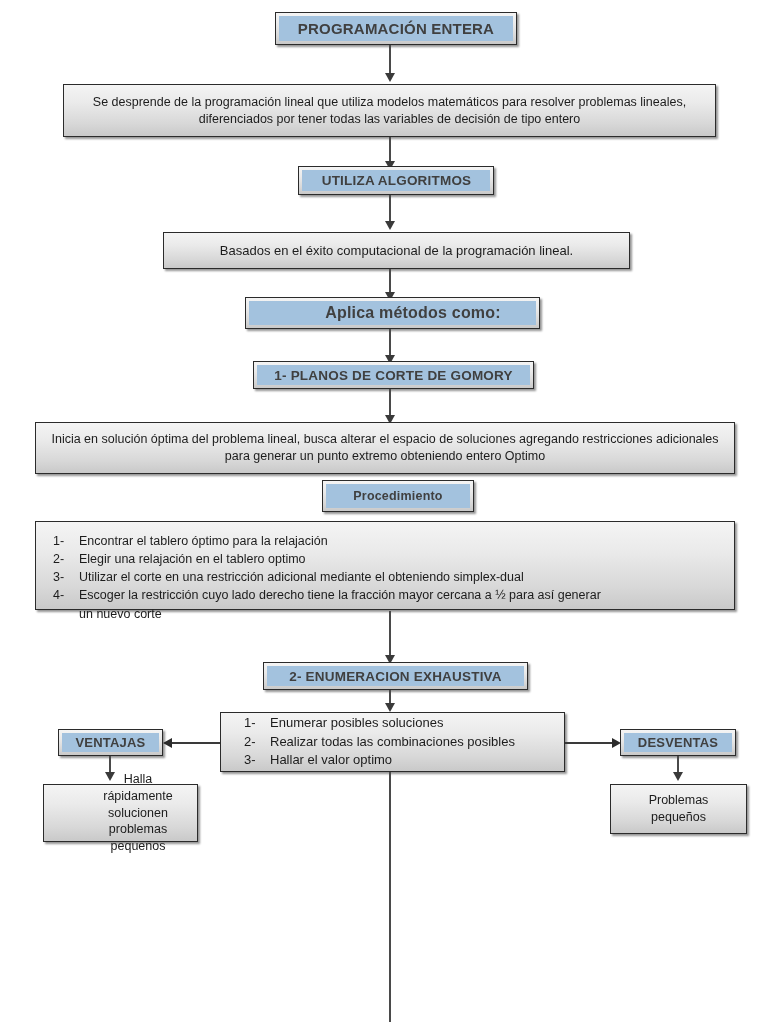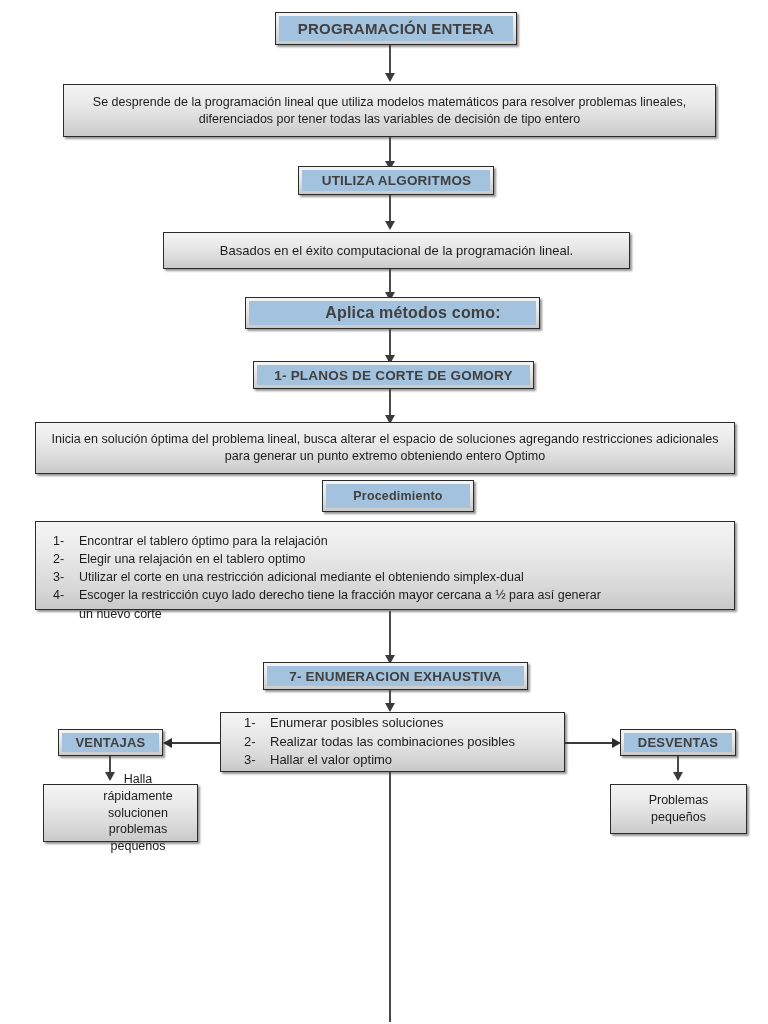--- a/index.html
+++ b/index.html
@@ -189,21 +189,21 @@
       <span class="list-txt">Escoger la restricción cuyo lado derecho tiene la fracción mayor cercana a ½ para así generar</span>
     </div>
     <div class="list-cont">un nuevo corte</div>
   </div>
 </div>
 
 <div class="vline" style="left:389px; top:611px; height:47px;"></div>
 <div class="arrow-down" style="left:385px; top:655px;"></div>
 
 <div class="node shell" style="left:263px; top:662px; width:265px; height:28px;">
-  <div class="blue-inner" style="font-size:13.5px;">7- ENUMERACION EXHAUSTIVA</div>
+  <div class="blue-inner" style="font-size:13.5px;">2- ENUMERACION EXHAUSTIVA</div>
 </div>
 
 <div class="vline" style="left:389px; top:690px; height:16px;"></div>
 <div class="arrow-down" style="left:385px; top:703px;"></div>
 
 <div class="node shell" style="left:220px; top:712px; width:345px; height:60px; align-items:center;">
   <div class="list-box" style="font-size:13px; padding:4px 10px 4px 20px;">
     <div class="list-row">
       <span class="list-num">1-</span>
       <span class="list-txt">Enumerar posibles soluciones</span>

